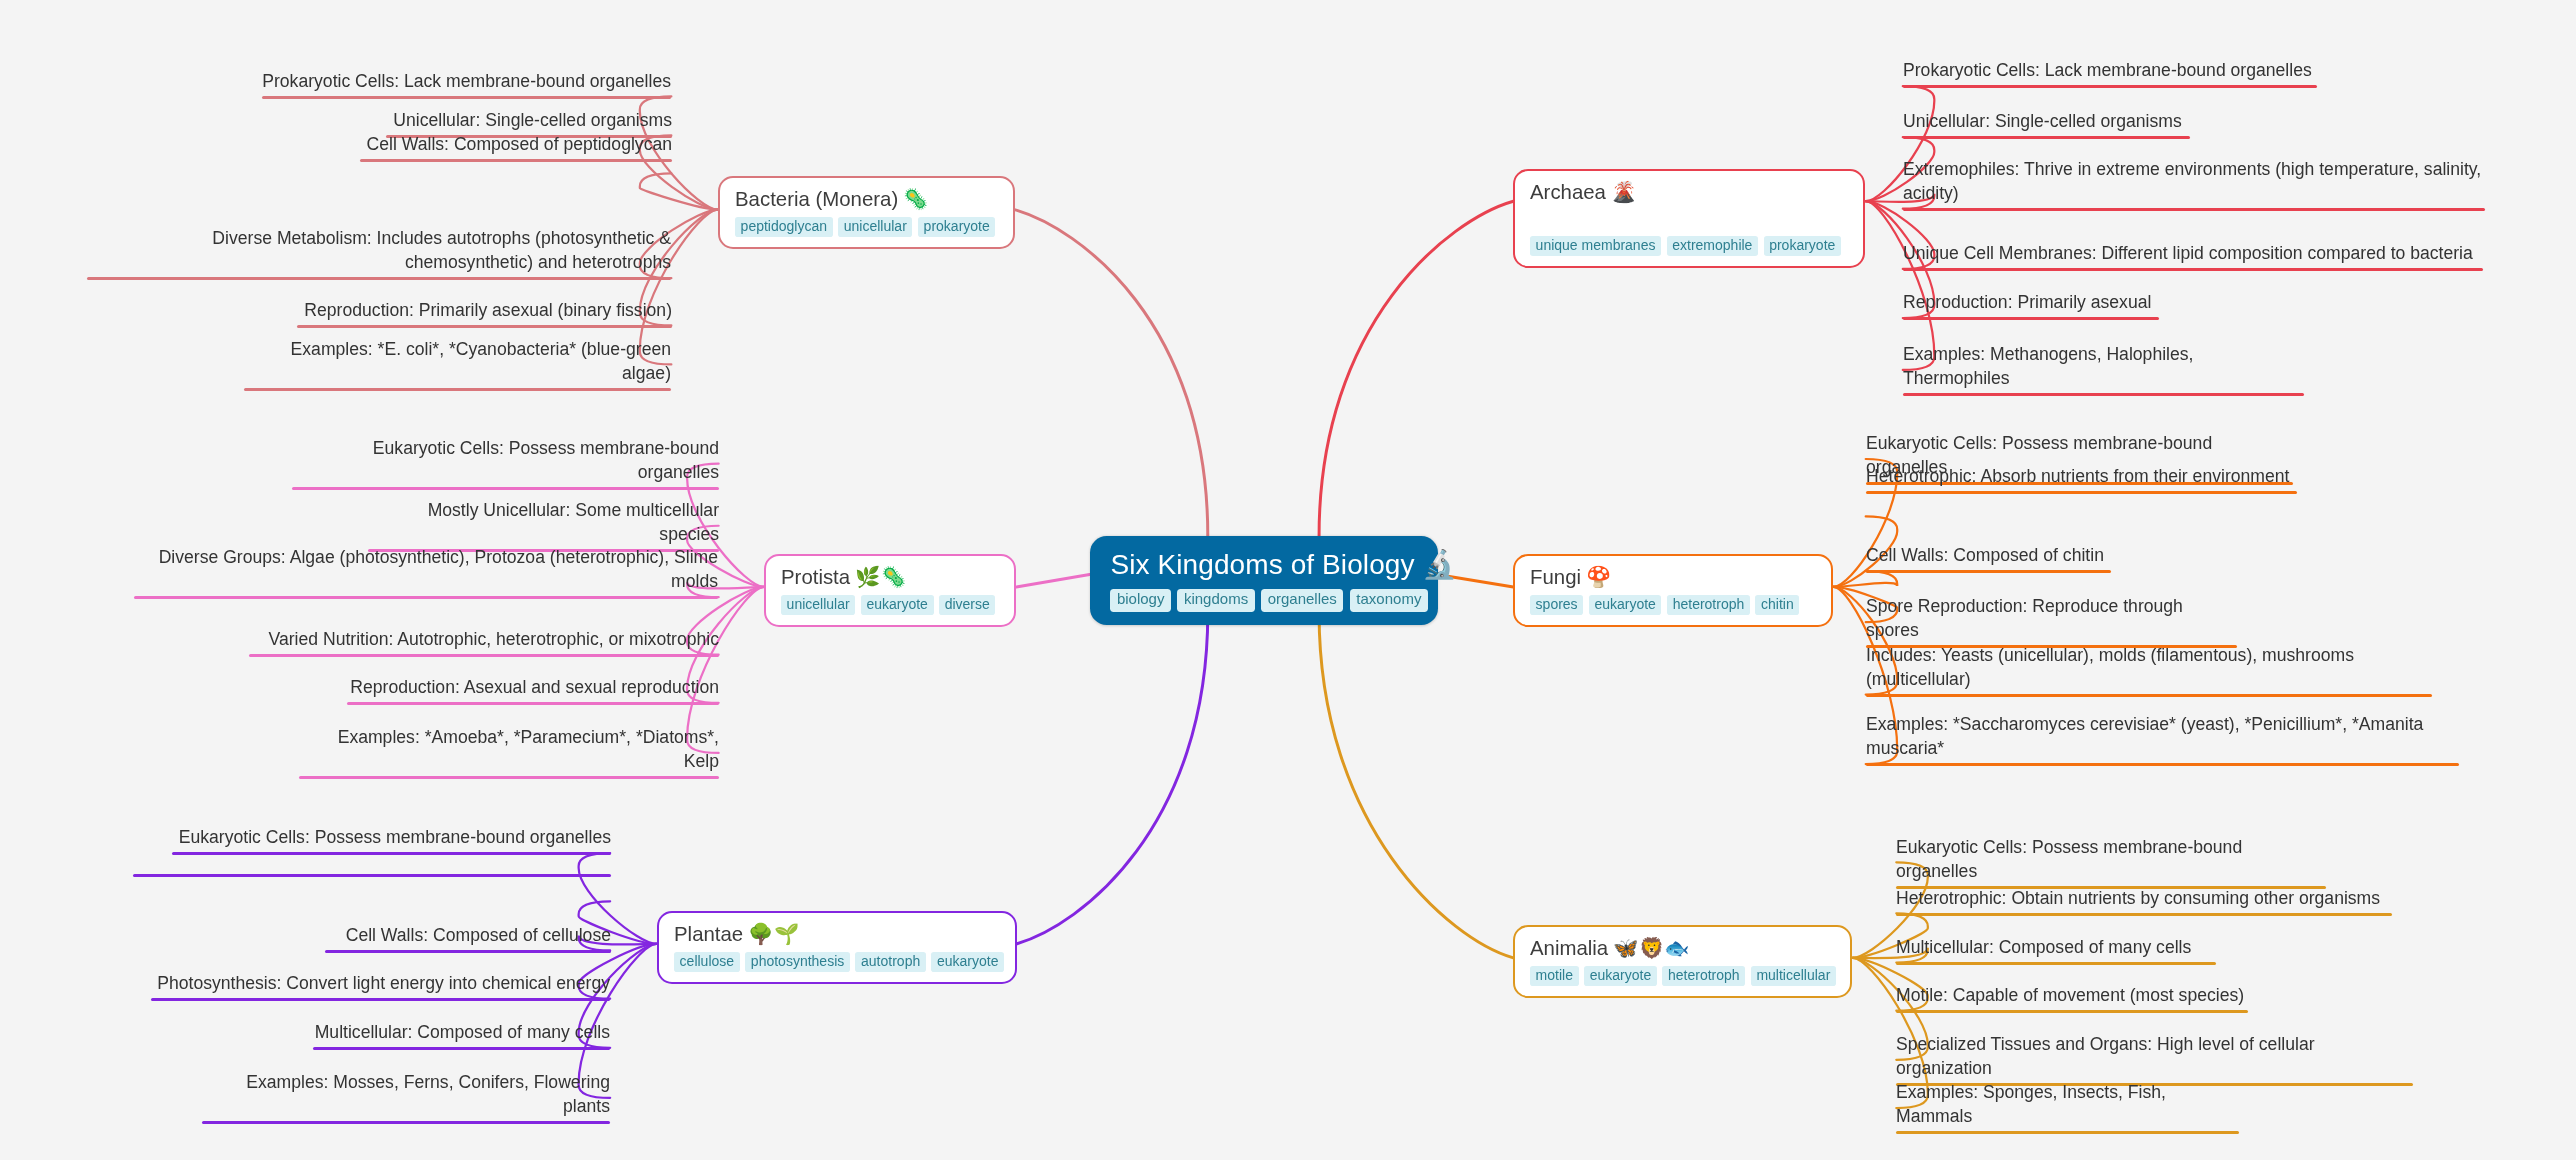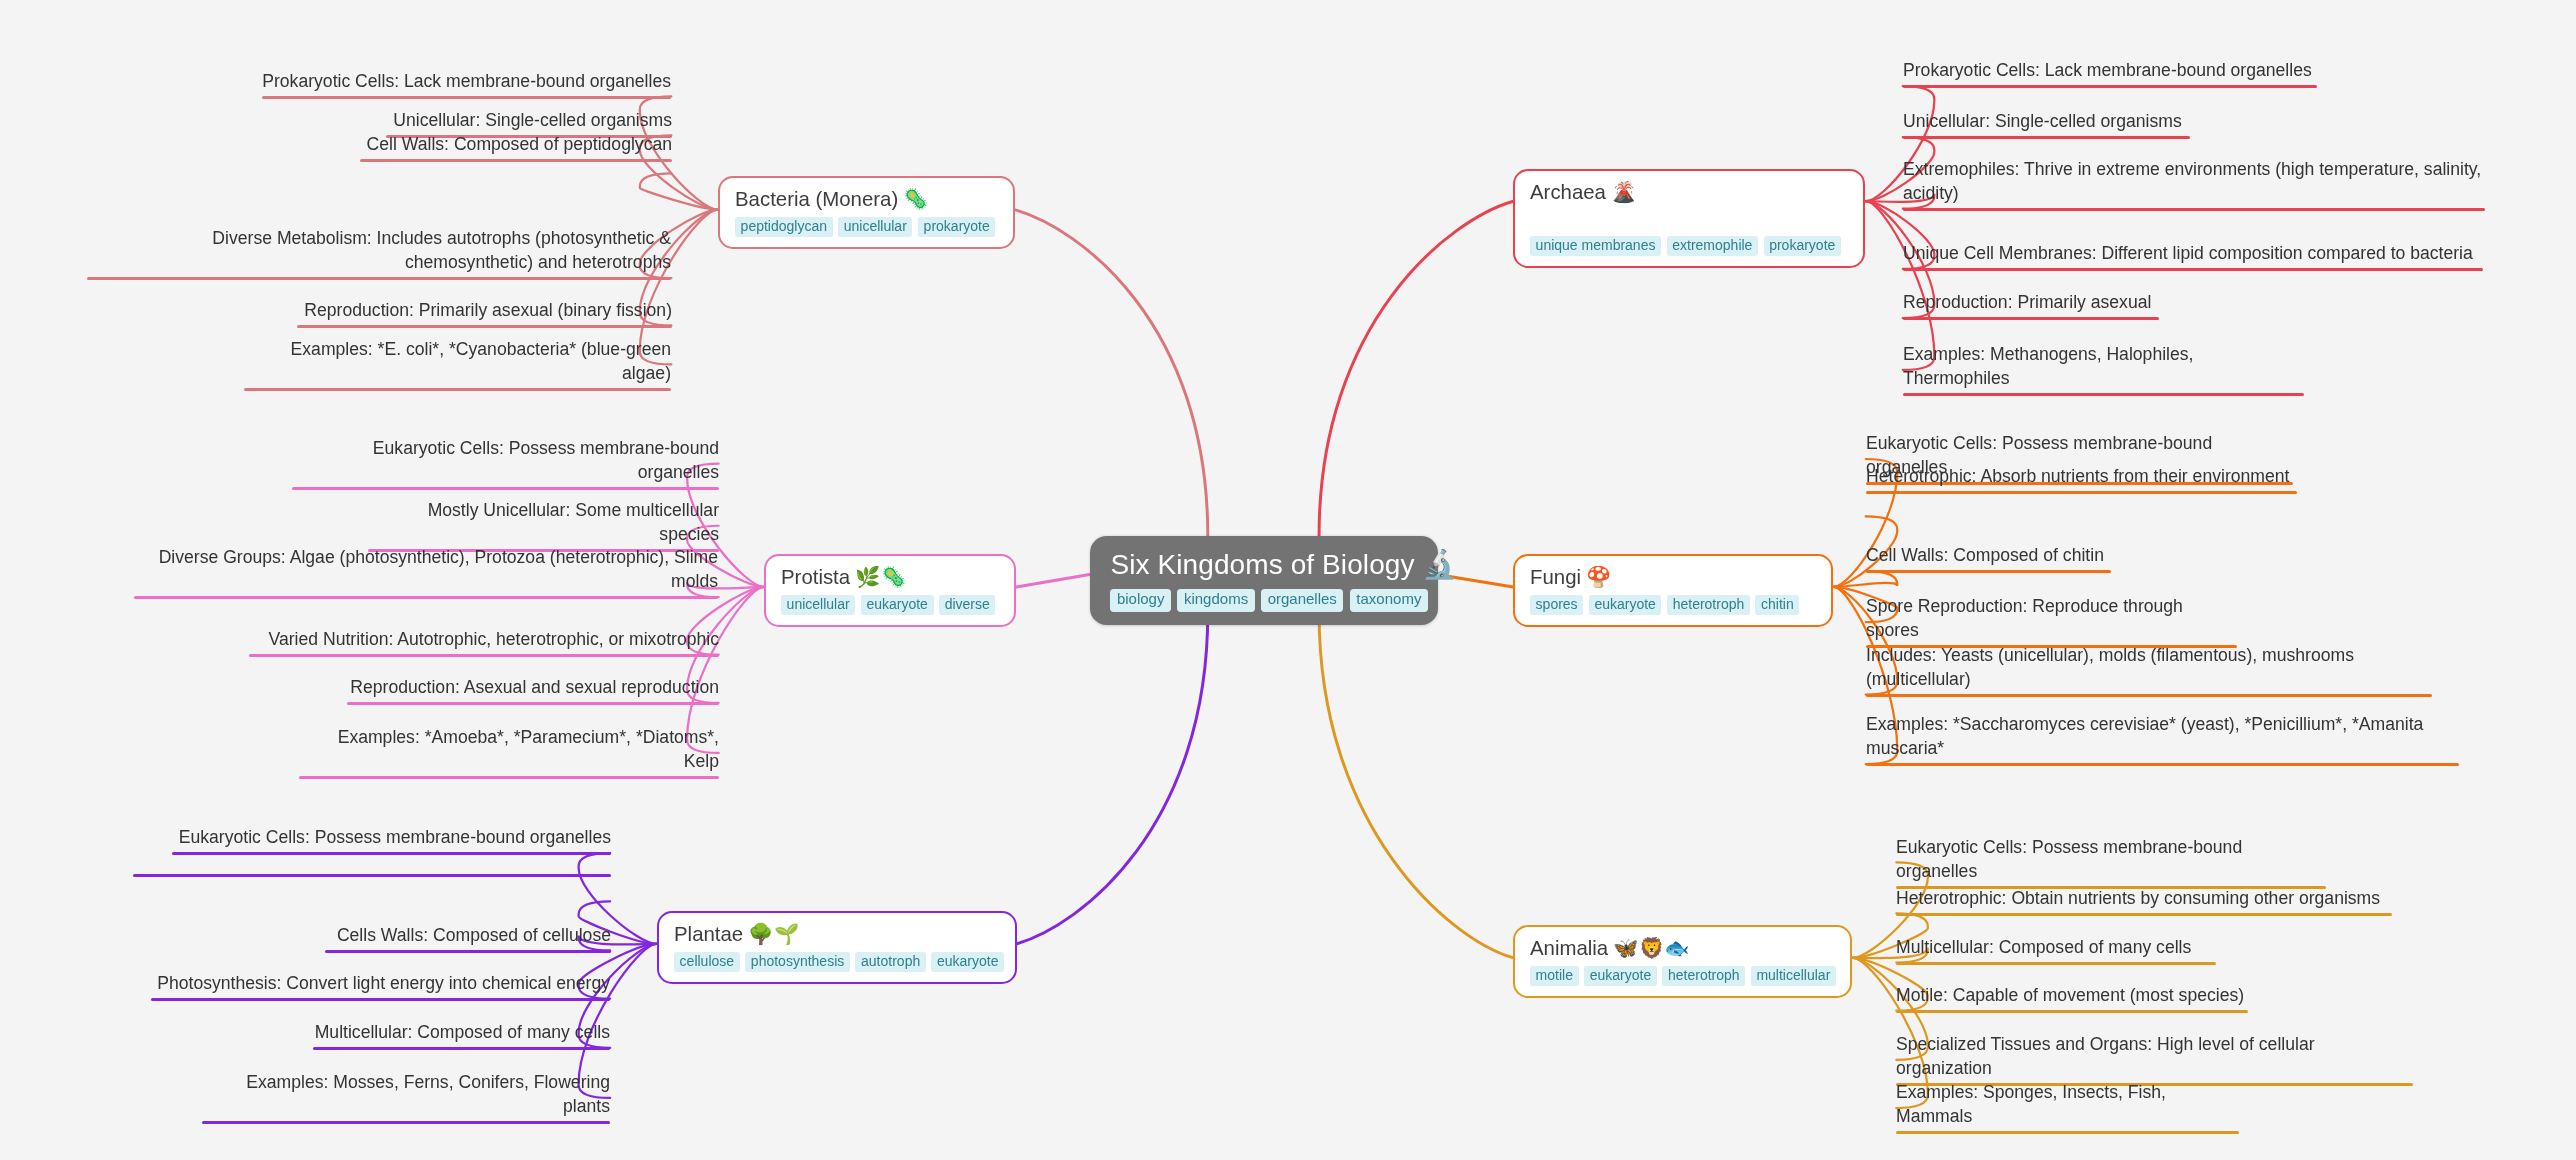--- a/index.html
+++ b/index.html
@@ -128,21 +128,21 @@
       <path d="M 708 1018 C 688 1018, 624 1109.3, 624 1168 L 624 1170 Q 624 1184, 658 1184" fill="none" stroke="#8326e0" stroke-width="2.4" stroke-linecap="round"></path>
       <path d="M 1422.5 661 C 1422.5 891, 1562 1013, 1632 1033" fill="none" stroke="#dd981f" stroke-width="3.2" stroke-linecap="round"></path>
       <path d="M 1998 1033 C 2018 1033, 2079 976.35, 2079 946 L 2079 944 Q 2079 930, 2045 930" fill="none" stroke="#dd981f" stroke-width="2.4" stroke-linecap="round"></path>
       <path d="M 1998 1033 C 2018 1033, 2079 1006.6, 2079 1001 L 2079 999 Q 2079 985, 2045 985" fill="none" stroke="#dd981f" stroke-width="2.4" stroke-linecap="round"></path>
       <path d="M 1998 1033 C 2018 1033, 2079 1035.75, 2079 1022 L 2079 1024 Q 2079 1038, 2045 1038" fill="none" stroke="#dd981f" stroke-width="2.4" stroke-linecap="round"></path>
       <path d="M 1998 1033 C 2018 1033, 2079 1064.35, 2079 1074 L 2079 1076 Q 2079 1090, 2045 1090" fill="none" stroke="#dd981f" stroke-width="2.4" stroke-linecap="round"></path>
       <path d="M 1998 1033 C 2018 1033, 2079 1093.5, 2079 1127 L 2079 1129 Q 2079 1143, 2045 1143" fill="none" stroke="#dd981f" stroke-width="2.4" stroke-linecap="round"></path>
       <path d="M 1998 1033 C 2018 1033, 2079 1122.1, 2079 1179 L 2079 1181 Q 2079 1195, 2045 1195" fill="none" stroke="#dd981f" stroke-width="2.4" stroke-linecap="round"></path>
     </svg>
 
-  <div class="root-node" id="root-node" style="left: 1090px; top: 536px; width: 348px; background: #737373;">
+  <div class="root-node" id="root-node" style="left: 1090px; top: 536px; width: 348px; background: #0369a1;">
     <div class="root-title">Six Kingdoms of Biology 🔬</div>
     <div class="root-tags" id="root-tags">
         <span class="tag">biology</span>
         <span class="tag">kingdoms</span>
         <span class="tag">organelles</span>
         <span class="tag">taxonomy</span>
       </div>
   </div>
 
   <div id="nodes-host">
@@ -285,21 +285,21 @@
         </div>
       </div>
       <div class="leaf left" style="left: 172px; top: 825px; width: 439px;">
         <div class="leaf-text">Eukaryotic Cells: Possess membrane-bound organelles</div>
         <div class="leaf-rule" style="background: rgb(131, 38, 224);"></div>
       </div>
       <div class="leaf left" style="left: 133px; top: 874px; width: 478px;">
         <div class="leaf-rule" style="background: rgb(131, 38, 224);"></div>
       </div>
       <div class="leaf left" style="left: 325px; top: 923px; width: 286px;">
-        <div class="leaf-text">Cells Walls: Composed of cellulose</div>
+        <div class="leaf-text">Cell Walls: Composed of cellulose</div>
         <div class="leaf-rule" style="background: rgb(131, 38, 224);"></div>
       </div>
       <div class="leaf left" style="left: 151px; top: 971px; width: 459px;">
         <div class="leaf-text">Photosynthesis: Convert light energy into chemical energy</div>
         <div class="leaf-rule" style="background: rgb(131, 38, 224);"></div>
       </div>
       <div class="leaf left" style="left: 313px; top: 1020px; width: 297px;">
         <div class="leaf-text">Multicellular: Composed of many cells</div>
         <div class="leaf-rule" style="background: rgb(131, 38, 224);"></div>
       </div>

